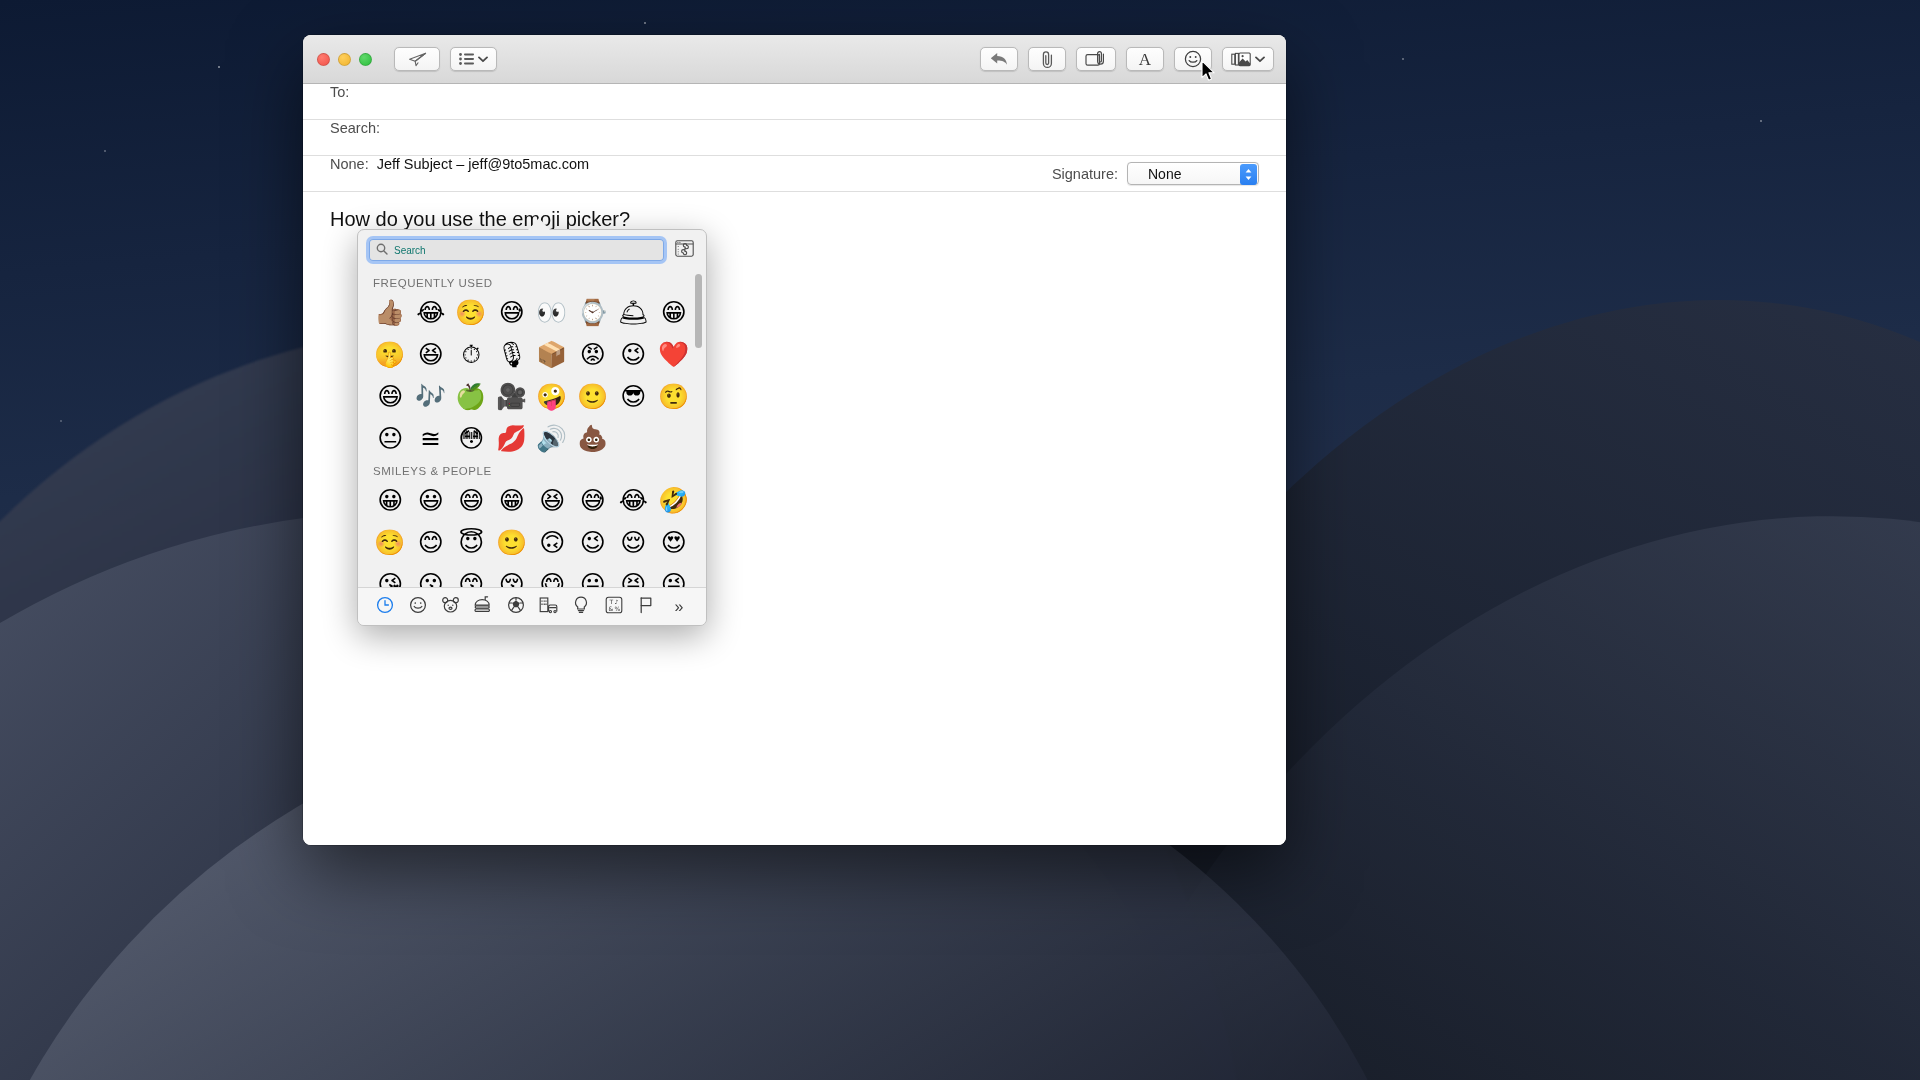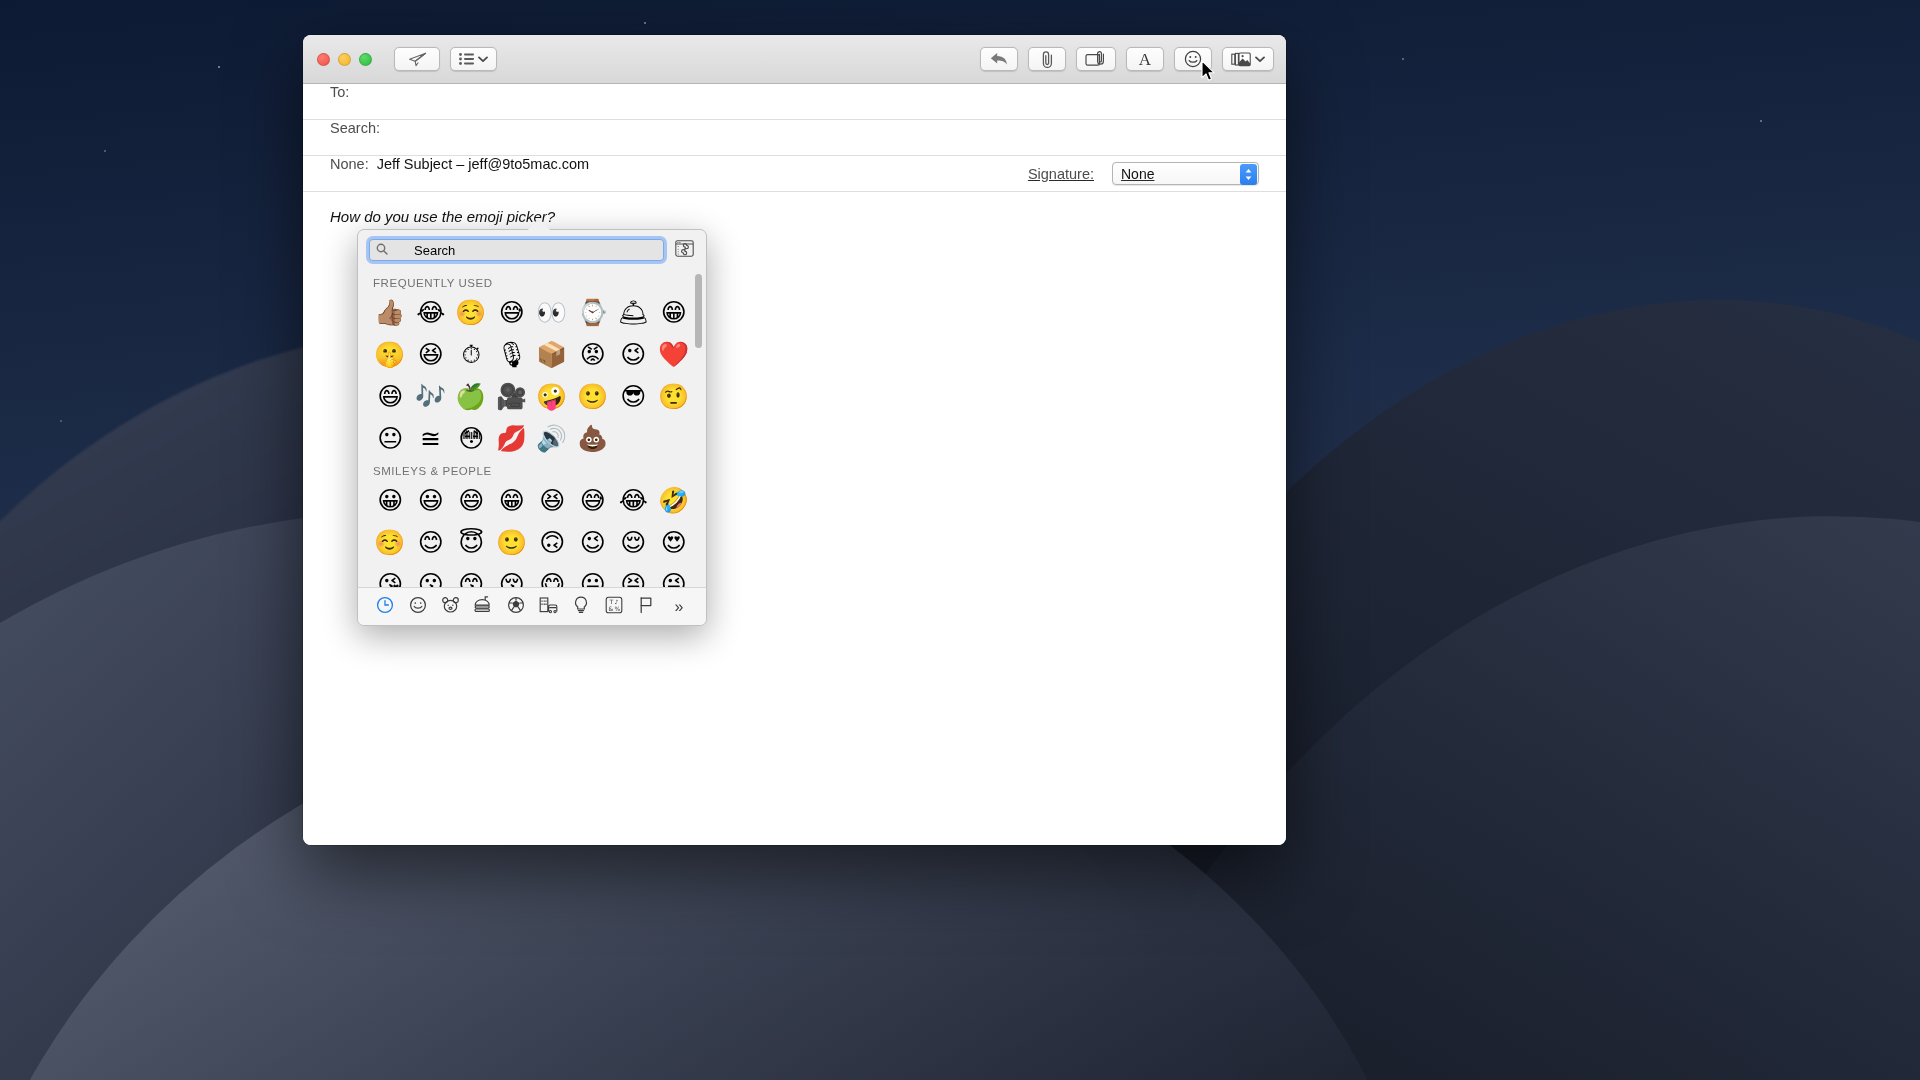--- a/index.html
+++ b/index.html
@@ -135,34 +135,33 @@
     font-size: 14.5px;
     color: #2a2a2a;
   }
   .field-label { color: #4d4d4d; }
   .from-row { border-bottom: 1px solid #dedede; }
   .from-value { margin-left: 8px; color: #111; }
   .sig-wrap {
     margin-left: auto;
     display: flex;
     align-items: center;
-    gap: 18px;
+    gap: 9px;
     padding-right: 27px;
-    text-decoration: underline;
   }
   .sig-label { color: #4d4d4d; font-size: 14.5px; }
   .sig-select {
-    width: 147px;
+    width: 132px;
     height: 23px;
     background: linear-gradient(to bottom, #ffffff, #f6f6f6);
     border: 0.5px solid #b4b4b4;
     border-radius: 4px;
     display: flex;
     align-items: center;
-    padding-left: 8px;
+    padding-left: 20px;
     font-size: 14px;
     color: #111;
     position: relative;
     box-shadow: 0 0.5px 1px rgba(0,0,0,.1);
   }
   .sig-stepper {
     position: absolute;
     right: 1px; top: 1px;
     width: 17px; height: 21px;
     background: linear-gradient(to bottom, #4a9bfd, #2a7ff0);
@@ -177,23 +176,22 @@
   }
 
   
   #body-area {
     flex: 1;
     background: #fff;
     position: relative;
     padding: 16px 27px;
   }
   #body-text {
-    font-size: 15px;
+    font-size: 20px;
     color: #111;
-    font-style: italic;
   }
 
   
   #emoji-popover {
     position: absolute;
     left: 54px;
     top: 37px;
     width: 350px;
     height: 397px;
     background: #f1f1f1;
@@ -235,23 +233,22 @@
     height: 22px;
     background: #e4e4e4;
     border-radius: 4px;
     display: flex;
     align-items: center;
     gap: 6px;
     padding: 0 7px;
     box-shadow: 0 0 0 3px rgba(74,144,250,.45), inset 0 0 0 1px #7ea9e8;
   }
   .search-placeholder {
-    font-size: 13px;
-    color: #000000;
-    margin-left: 20px;
+    font-size: 10px;
+    color: #0f766e;
   }
   .char-viewer-btn {
     width: 22px; height: 20px;
     display: flex; align-items: center; justify-content: center;
     cursor: default;
   }
 
   .pop-scroll {
     flex: 1;
     position: relative;

